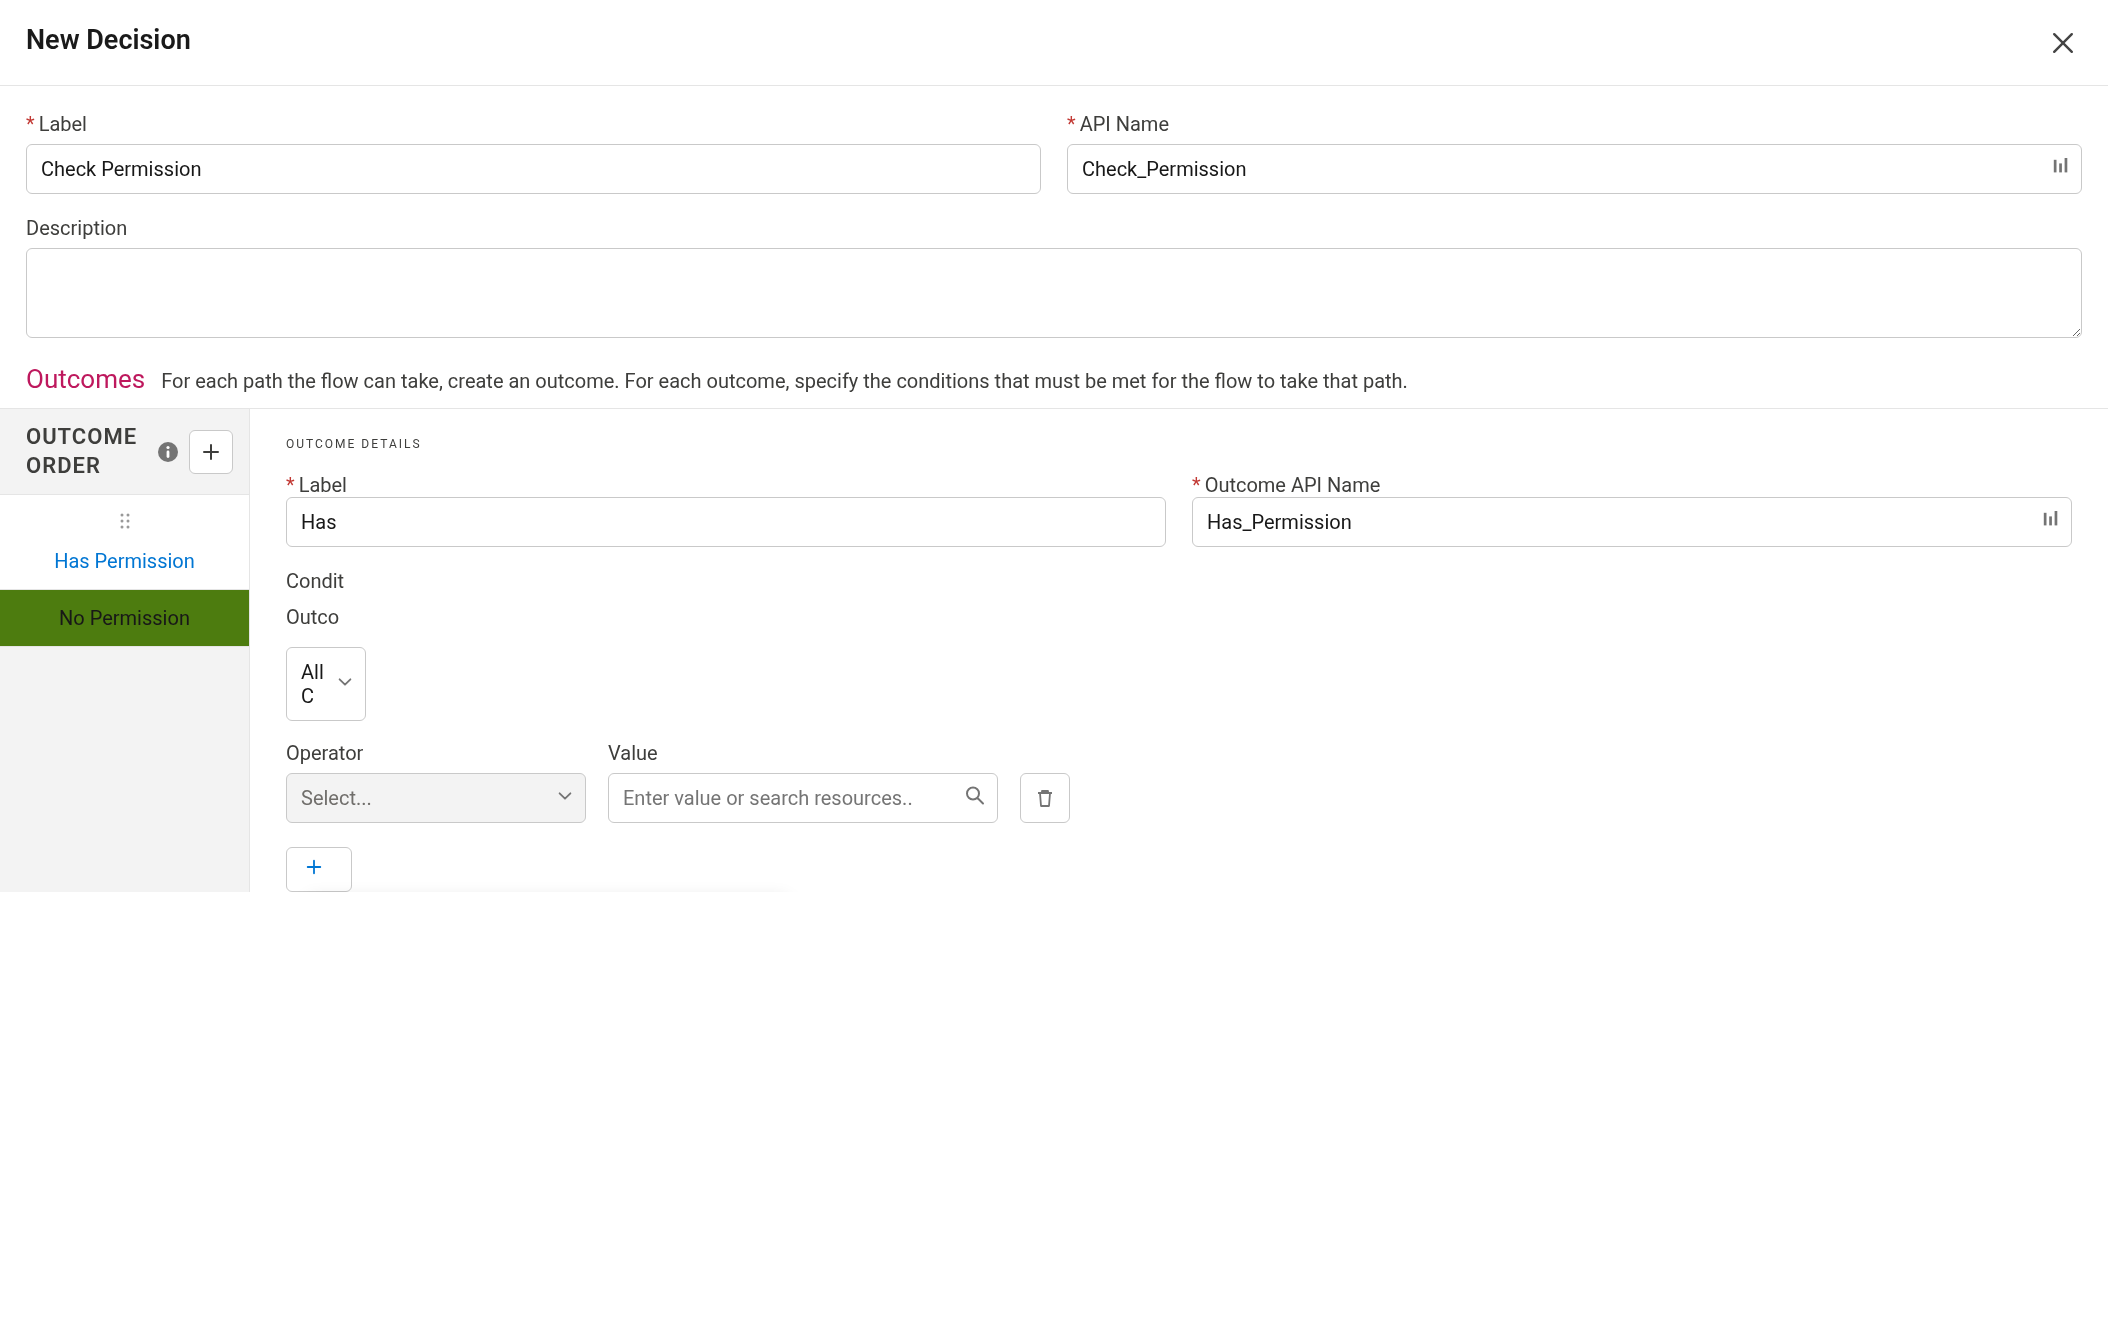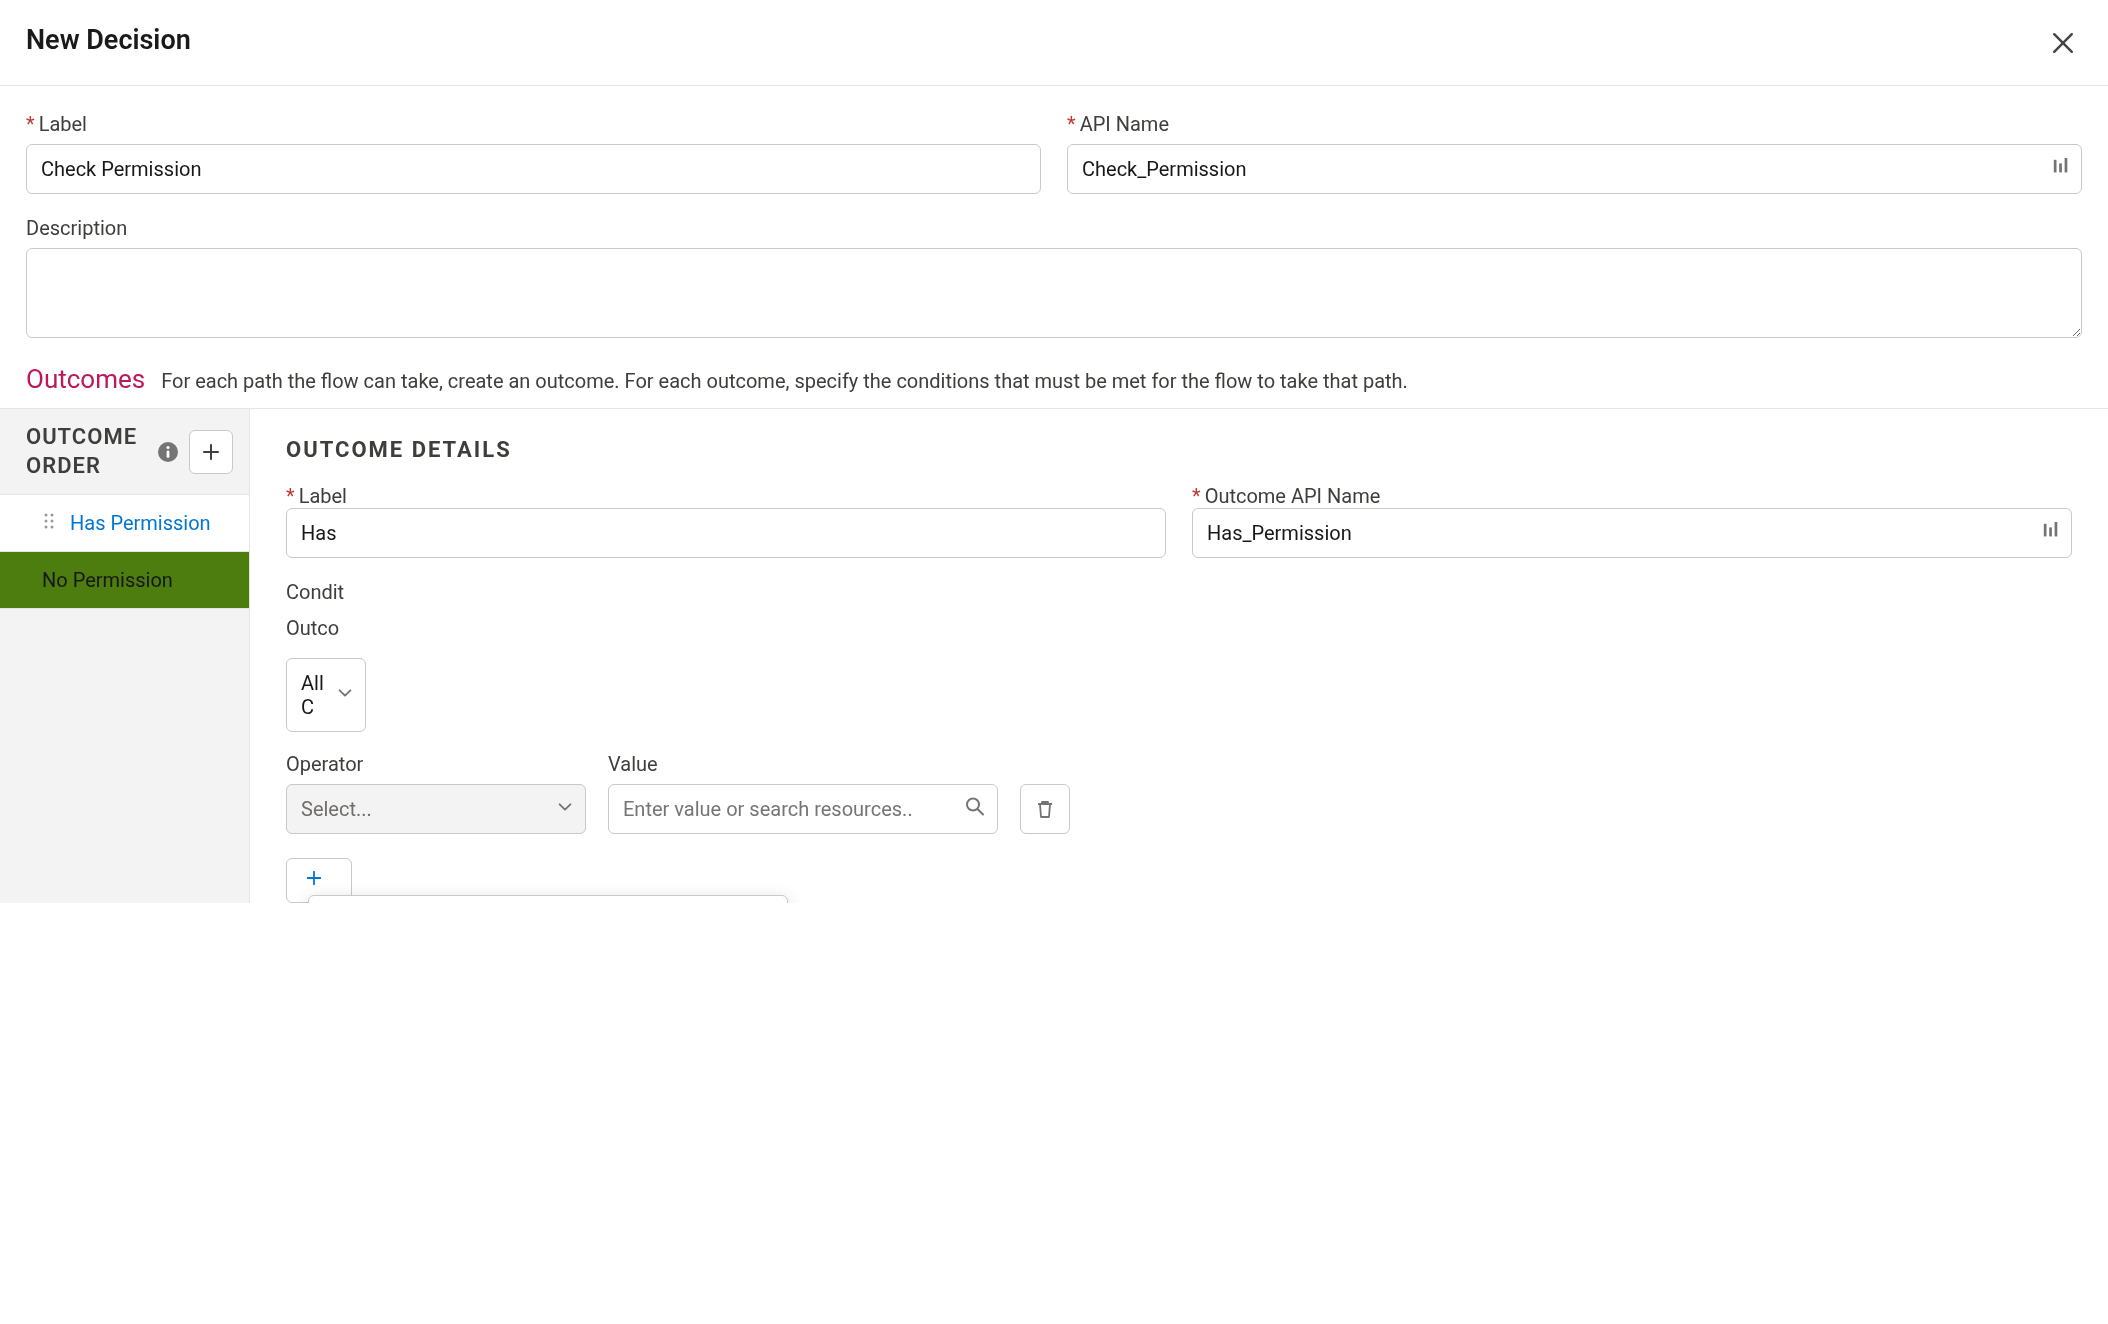--- a/index.html
+++ b/index.html
@@ -22,26 +22,26 @@
 .section-title { font-size: 26px; font-weight: 400; color: #be185d; }
 .section-help { font-size: 20px; color: #3e3e3c; }
 .split { display: flex; border-top: 1px solid #e5e5e5; }
 .side { width: 250px; background: #f3f3f3; border-right: 1px solid #e5e5e5; }
 .side-head { display: flex; align-items: center; justify-content: space-between; padding: 14px 16px 14px 26px; border-bottom: 1px solid #e5e5e5; }
 .order-title { font-size: 22px; letter-spacing: 1px; color: #3e3e3c; font-weight: 600; line-height: 1.3; }
 .side-head-right { display: flex; align-items: center; gap: 10px; }
 .info-icon { width: 22px; height: 22px; color: #747474; }
 .add-btn { width: 44px; height: 44px; border: 1px solid #c9c9c9; border-radius: 6px; background: #fff; display: flex; align-items: center; justify-content: center; cursor: pointer; }
 .add-btn svg { width: 20px; height: 20px; color: #3e3e3c; }
-.outcome-item { display: flex; align-items: center; gap: 14px; padding: 16px 20px 16px 42px; font-size: 20px; cursor: pointer; border-bottom: 1px solid #e5e5e5; background: #fff; }
+.outcome-item { display: flex; align-items: center; gap: 14px; padding: 16px 20px 16px 20px; font-size: 20px; cursor: pointer; border-bottom: 1px solid #e5e5e5; background: #fff; flex-direction: column; }
 .outcome-item.active { color: #0176d3; }
 .outcome-item .drag { color: #999; }
 .outcome-item.default { background: #4d7c0f; color: #181818; }
 .main { flex: 1; padding: 28px 36px 0 36px; position: relative; }
-.detail-heading { font-size: 22px; letter-spacing: 2px; color: #3e3e3c; font-weight: 700; margin-bottom: 22px; }
+.detail-heading { font-size: 12px; letter-spacing: 2px; color: #3e3e3c; font-weight: 400; margin-bottom: 22px; }
 .main-row { display: flex; gap: 26px; margin-bottom: 22px; }
 .main-col { flex: 1; }
 .cond-req-row { display: flex; flex-direction: column; gap: 4px; margin-bottom: 10px; }
 .select-wrap { position: relative; display: inline-block; }
 .select { border: 1px solid #c9c9c9; border-radius: 6px; padding: 12px 40px 12px 14px; font-size: 20px; background: #fff; cursor: pointer; }
 .select-wrap .down { position: absolute; right: 12px; top: 50%; transform: translateY(-50%); pointer-events: none; color: #747474; }
 .cond-row { display: flex; gap: 22px; align-items: flex-end; margin-top: 20px; }
 .cond-col { display: flex; flex-direction: column; }
 .op-col { width: 300px; }
 .val-col { width: 390px; }

